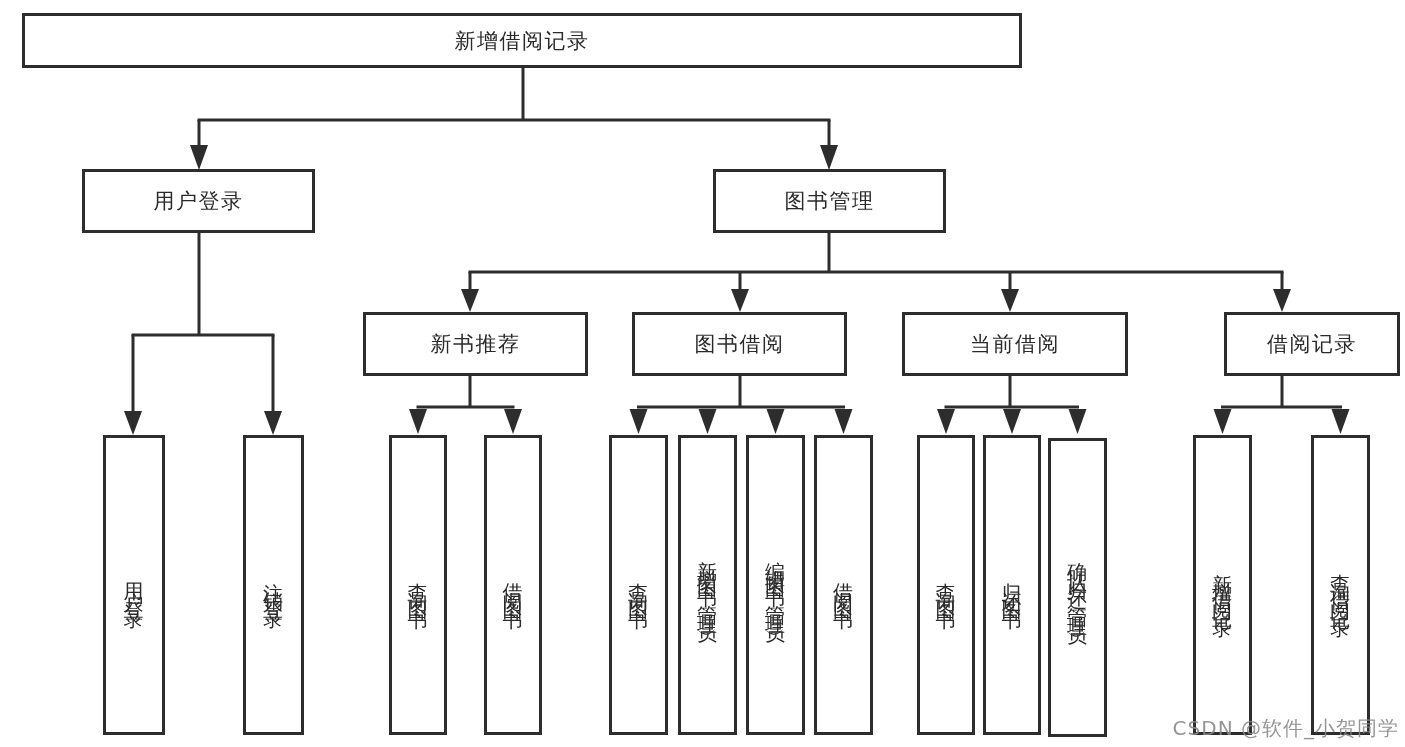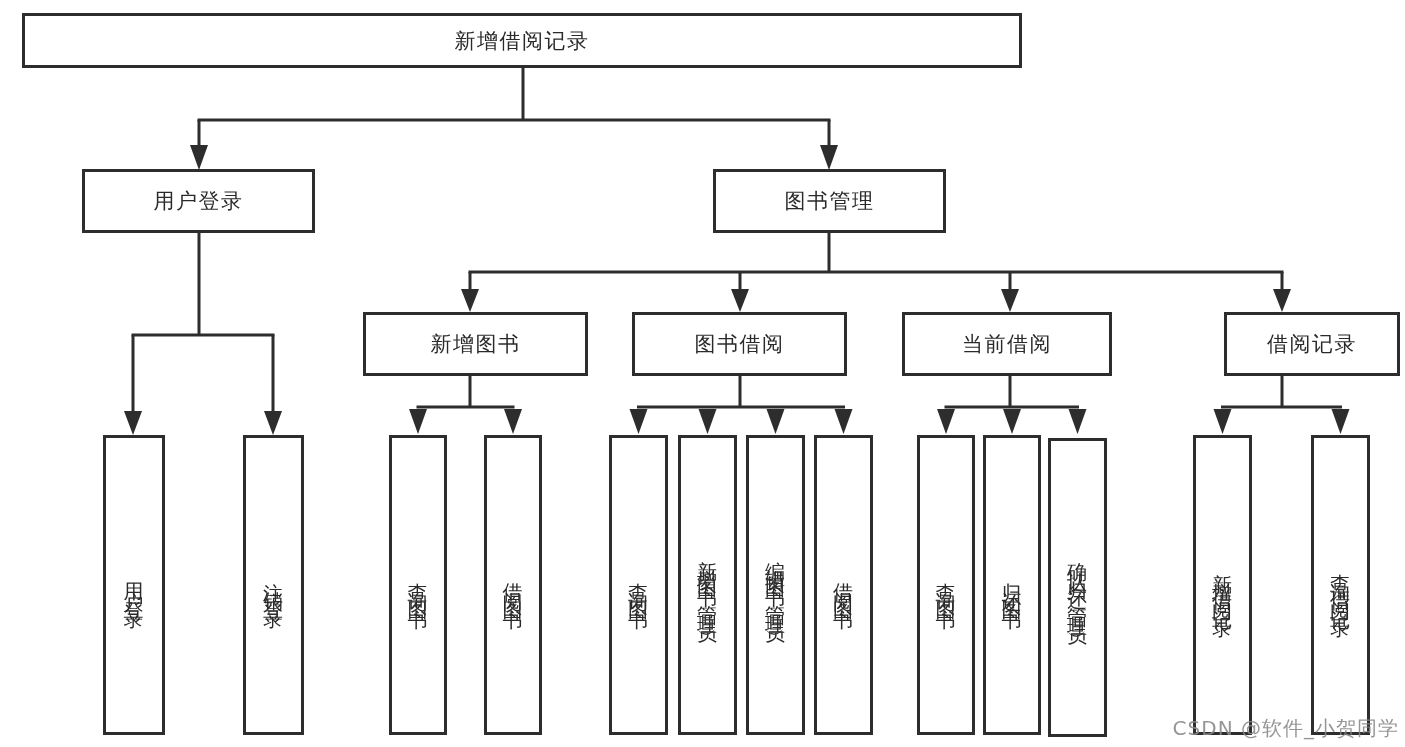--- a/index.html
+++ b/index.html
@@ -98,23 +98,23 @@
     <path d="M1221 407 H1342"></path>
     <polygon points="1213.5,409 1231.5,409 1222.5,434"></polygon>
     <polygon points="1331.5,409 1349.5,409 1340.5,434"></polygon>
   </svg>
 
   <div class="box h root">新增借阅记录</div>
 
   <div class="box h" style="left:82px;top:169px;width:233px;">用户登录</div>
   <div class="box h" style="left:713px;top:169px;width:233px;">图书管理</div>
 
-  <div class="box h" style="left:363px;top:312px;width:225px;">新增图书</div>
+  <div class="box h" style="left:363px;top:312px;width:225px;">新书推荐</div>
   <div class="box h" style="left:632px;top:312px;width:215px;">图书借阅</div>
-  <div class="box h" style="left:902px;top:312px;width:210px;">当前借阅</div>
+  <div class="box h" style="left:902px;top:312px;width:226px;">当前借阅</div>
   <div class="box h" style="left:1224px;top:312px;width:176px;">借阅记录</div>
 
   <div class="box v" style="left:103px;width:62px;">
       <span class="vt">用户登录</span>
     </div>
   <div class="box v" style="left:243px;width:61px;">
       <span class="vt">注销登录</span>
     </div>
 
   <div class="box v" style="left:389px;width:58px;">

